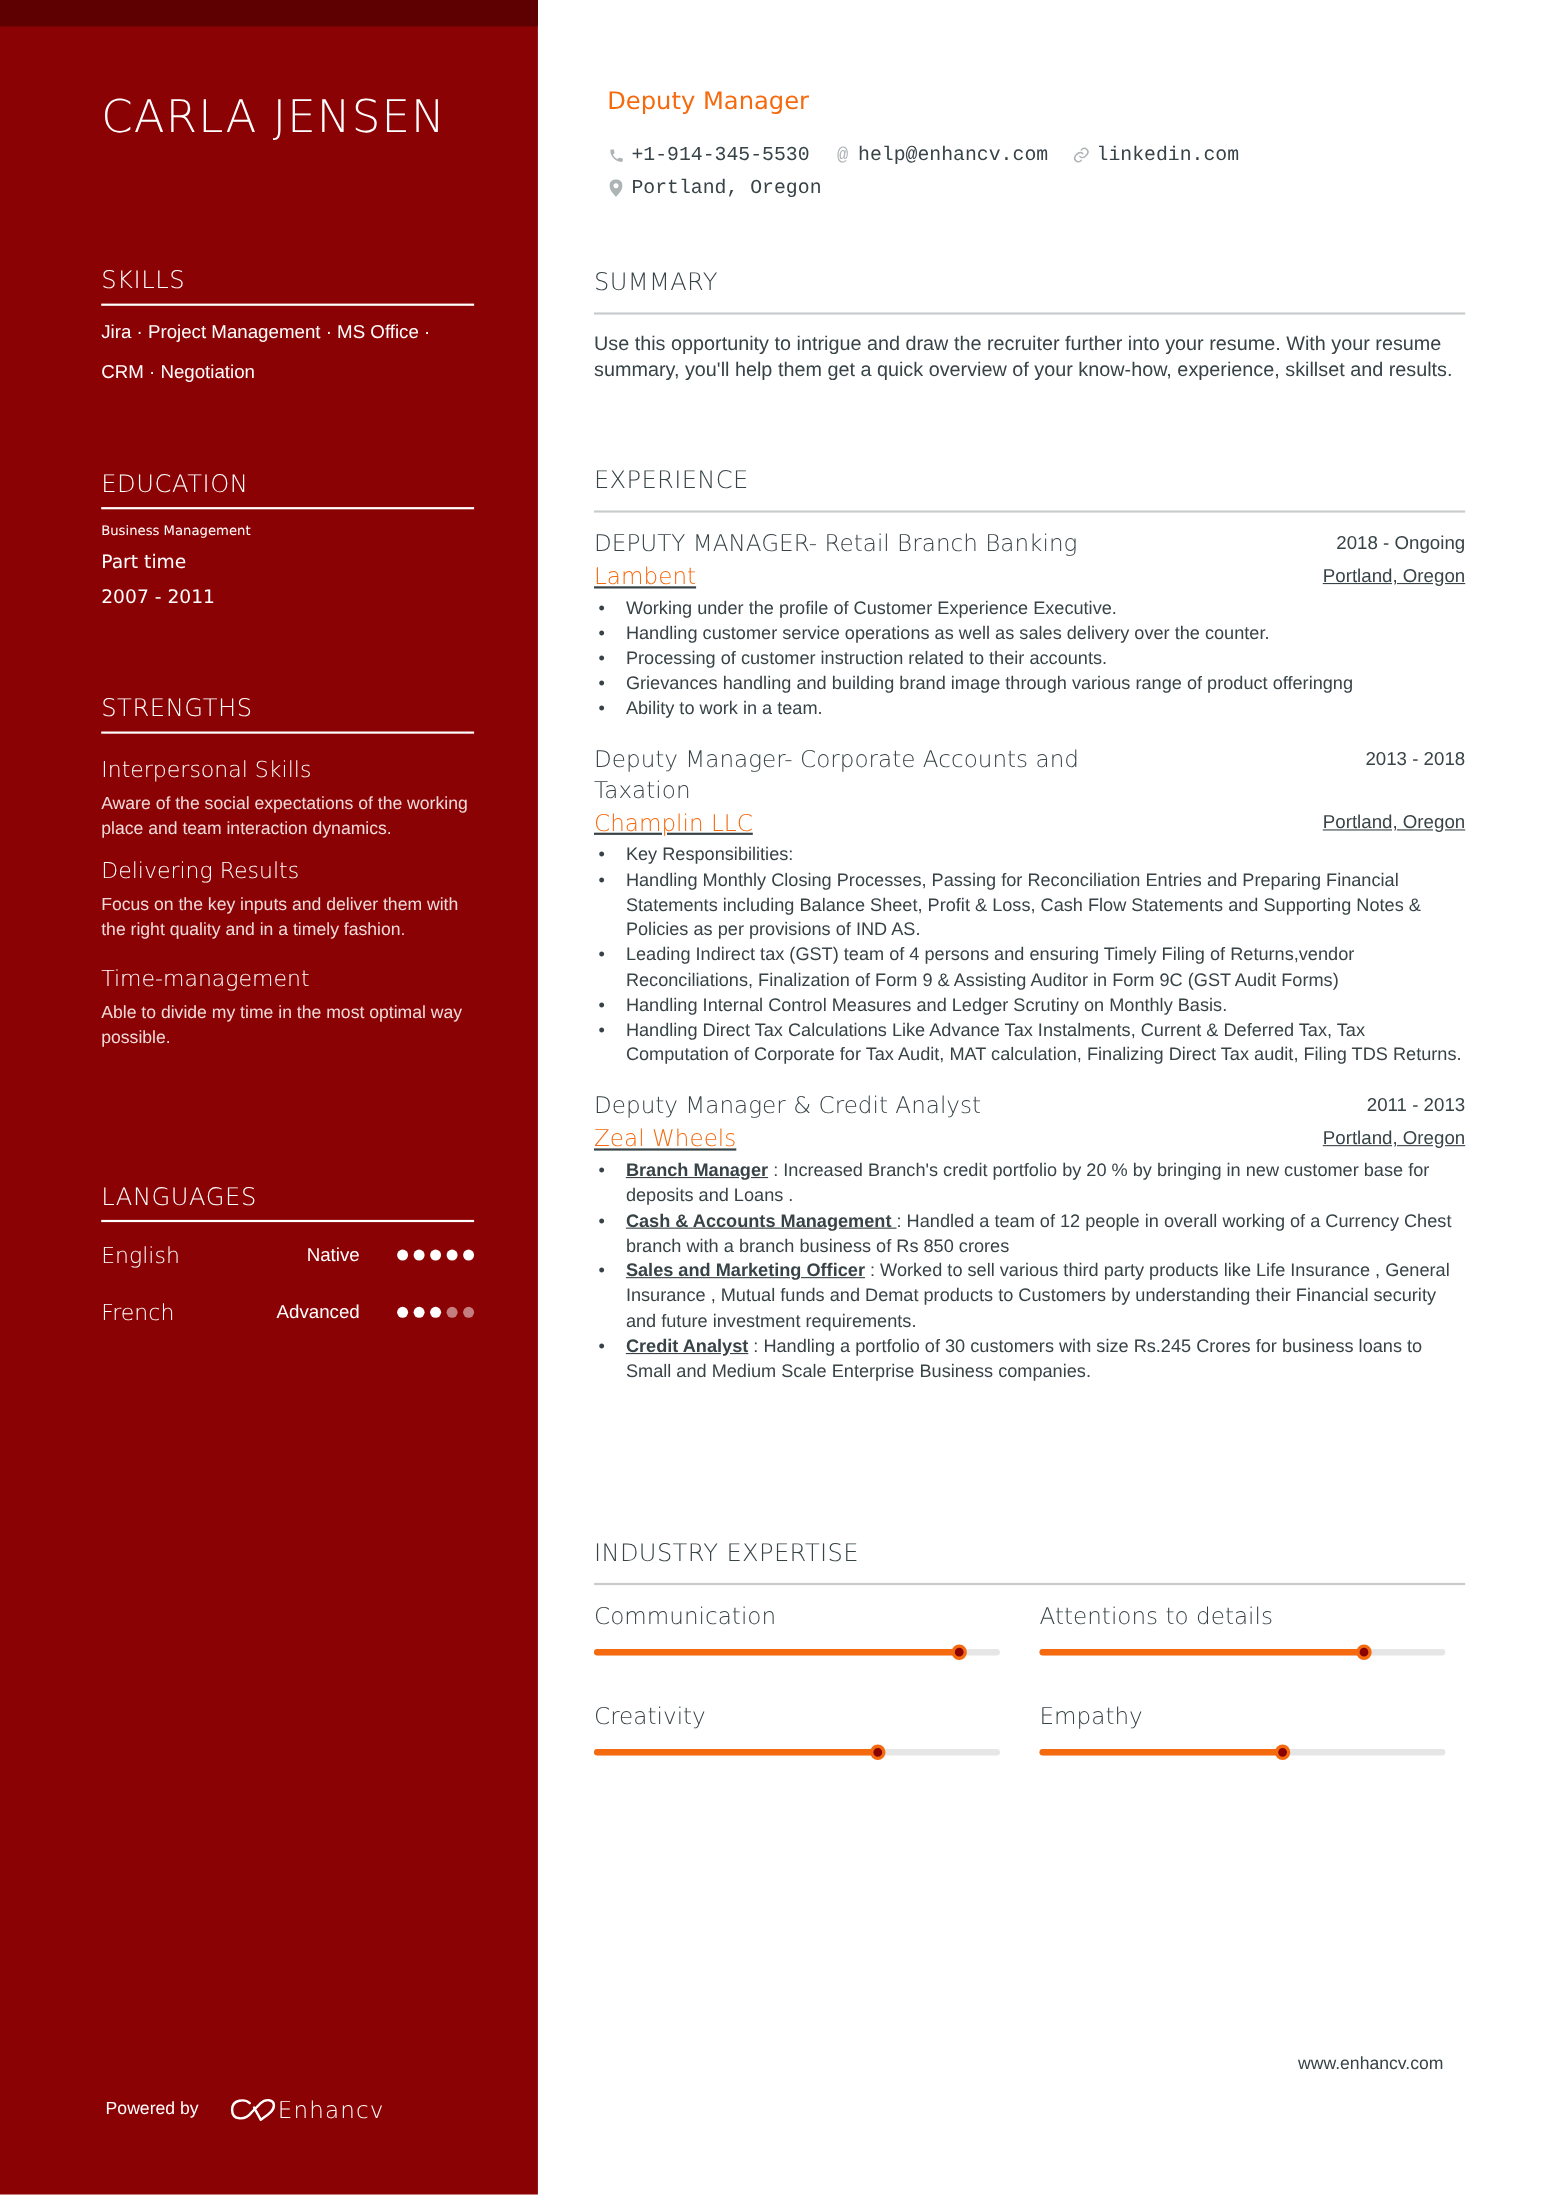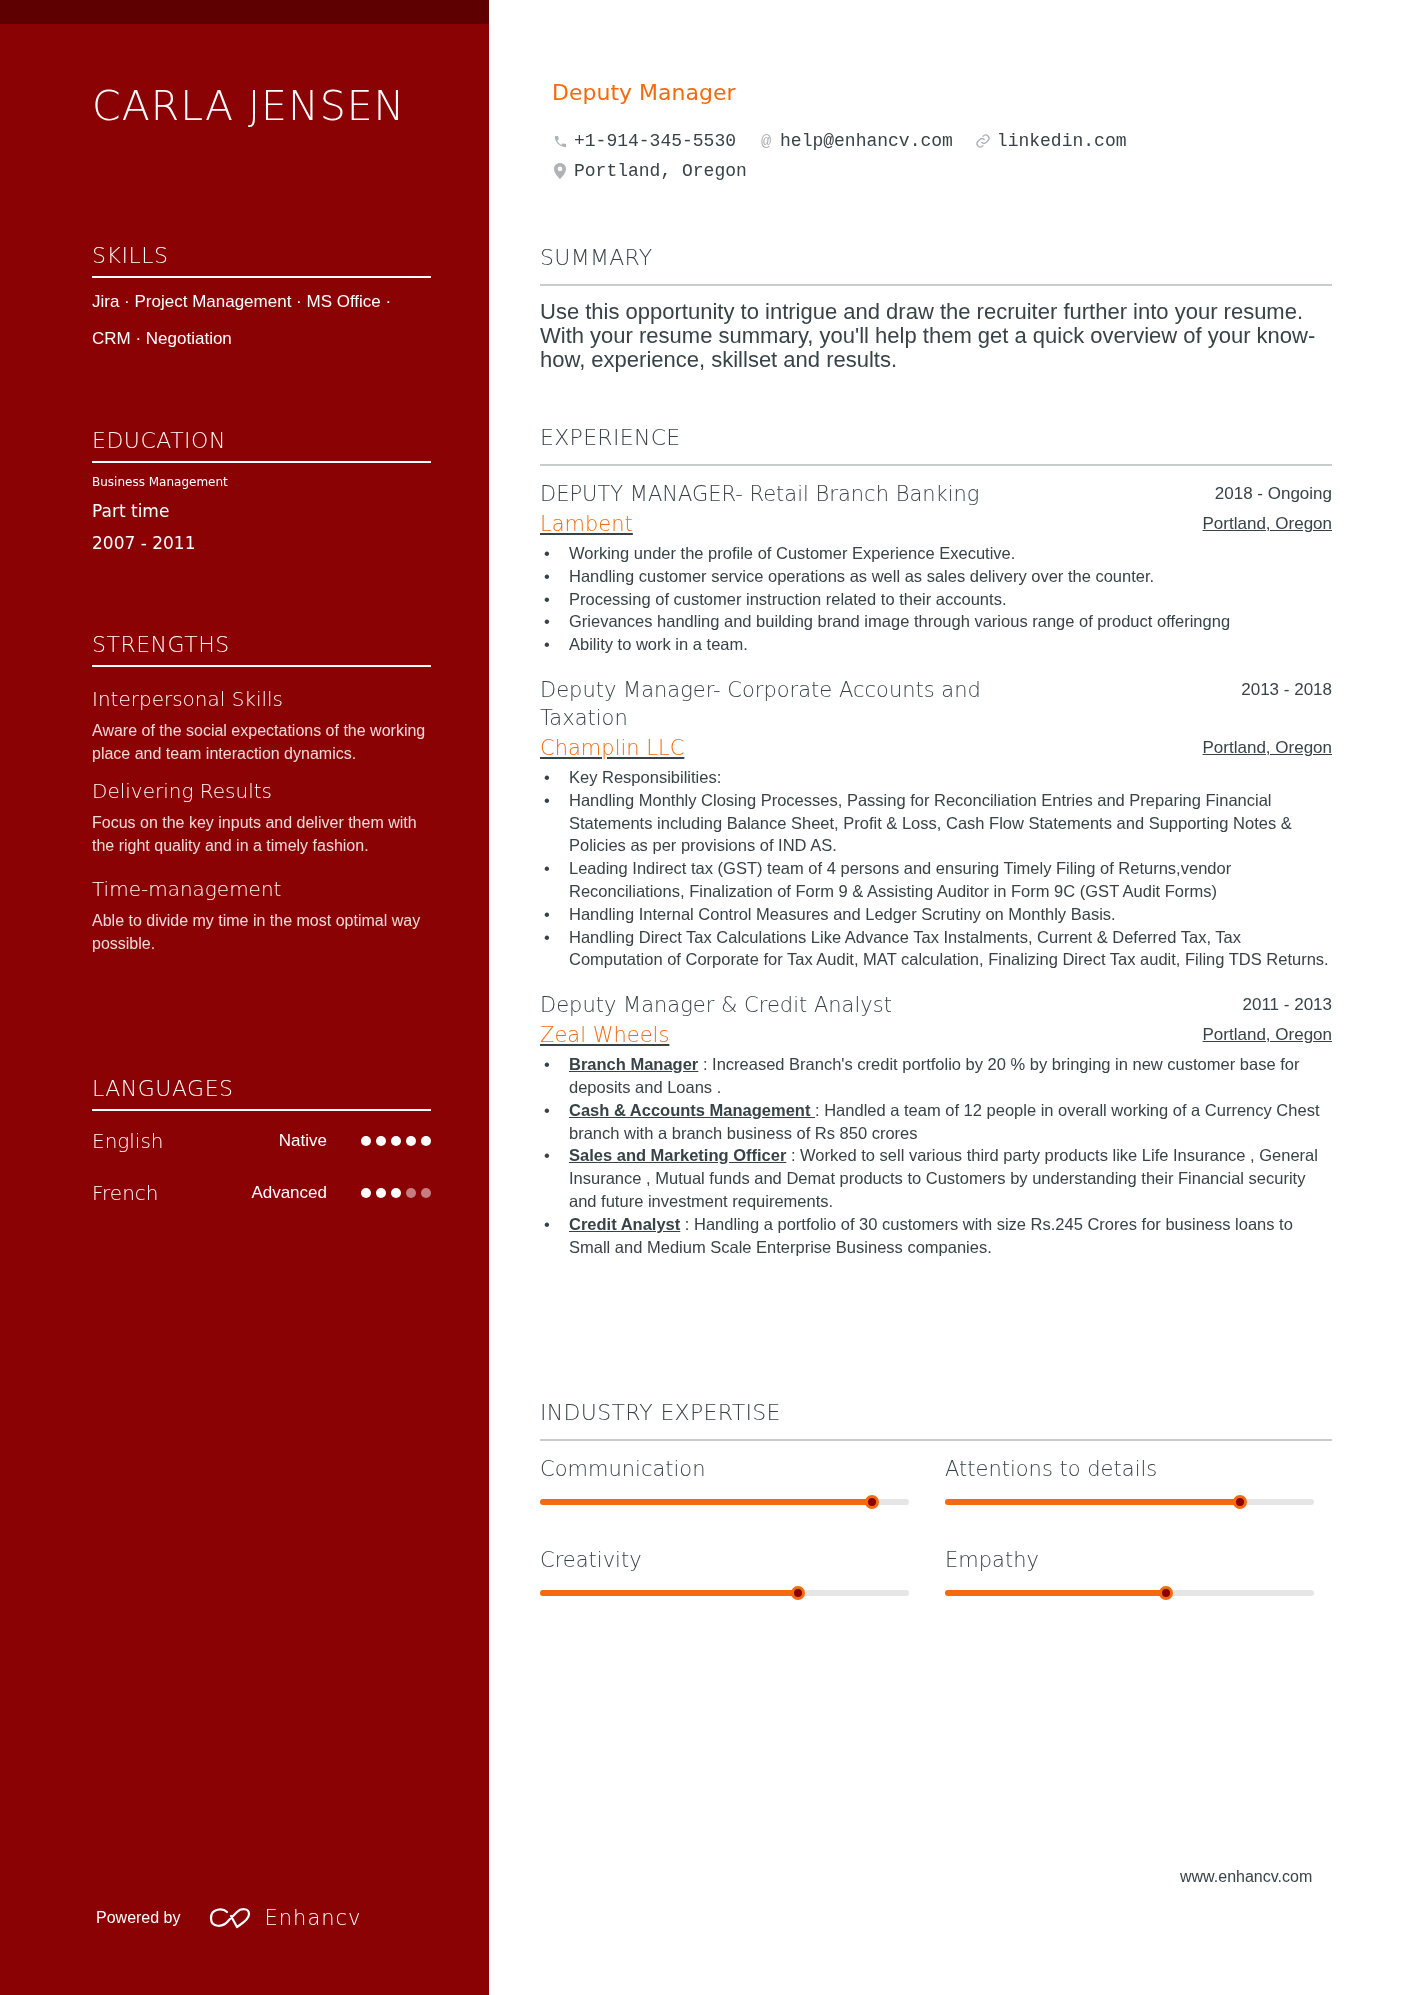--- a/index.html
+++ b/index.html
@@ -24,34 +24,34 @@
 
     .lang-row { display: flex; align-items: center; height: 52px; }
     .lang-name { font-family: "DejaVu Sans", sans-serif; font-size: 20px; font-weight: 300; flex: 1; }
     .lang-level { font-size: 17px; margin-right: 34px; }
     .dots { display: flex; gap: 5px; }
     .dot { width: 10px; height: 10px; border-radius: 50%; background: #ffffff; }
     .dot.off { background: #c57e80; }
 
     .powered { position: absolute; left: 96px; top: 1906px; display: flex; align-items: center; gap: 26px; }
     .powered-text { font-size: 16px; }
-    .brand { display: flex; align-items: center; gap: 12px; }
+    .brand { display: flex; align-items: center; gap: 0; }
     .brand-name { font-family: "DejaVu Sans", sans-serif; font-size: 21px; font-weight: 300; letter-spacing: 1px; }
 
     
     .main { position: absolute; left: 540px; top: 0; width: 792px; }
     .role-title { position: absolute; left: 12px; top: 80px; font-family: "DejaVu Sans", sans-serif; font-size: 22px; color: #f56a0f; white-space: nowrap; }
     .contacts { position: absolute; left: 12px; top: 126px; width: 760px; font-family: Liberation Mono, monospace; font-size: 18px; color: #384347; }
     .contact-row { display: flex; align-items: center; gap: 22px; height: 30px; }
     .contact-item { display: flex; align-items: center; gap: 6px; white-space: nowrap; }
     .ci { width: 16px; height: 16px; display: inline-flex; align-items: center; justify-content: center; color: #aeb3b6; }
 
     .sec { position: absolute; left: 0; width: 792px; }
     .sec-heading { font-family: "DejaVu Sans", sans-serif; font-size: 22px; font-weight: 300; color: #384347; padding-bottom: 14px; border-bottom: 2px solid #c9cccd; letter-spacing: 0.3px; }
-    .summary-text { font-size: 22px; line-height: 24px; margin-top: 14px; color: #384347; }
+    .summary-text { font-size: 18px; line-height: 24px; margin-top: 14px; color: #384347; }
 
     .job { margin-top: 14px; }
     .job-top { display: flex; justify-content: space-between; align-items: flex-start; }
     .job-title { font-family: "DejaVu Sans", sans-serif; font-size: 21px; font-weight: 300; color: #384347; line-height: 28px; max-width: 520px; }
     .job-date { font-size: 17px; color: #384347; line-height: 28px; white-space: nowrap; }
     .job-mid { display: flex; justify-content: space-between; align-items: center; margin-top: 4px; text-decoration: underline; }
     .company { font-family: "DejaVu Sans", sans-serif; font-size: 21px; color: #f56a0f; font-weight: 300; }
     .job-loc { font-size: 17px; color: #384347; }
     .bullets { list-style: none; margin-top: 6px; }
     .bullets li { position: relative; padding-left: 29px; font-size: 16.5px; line-height: 22.8px; color: #384347; }

